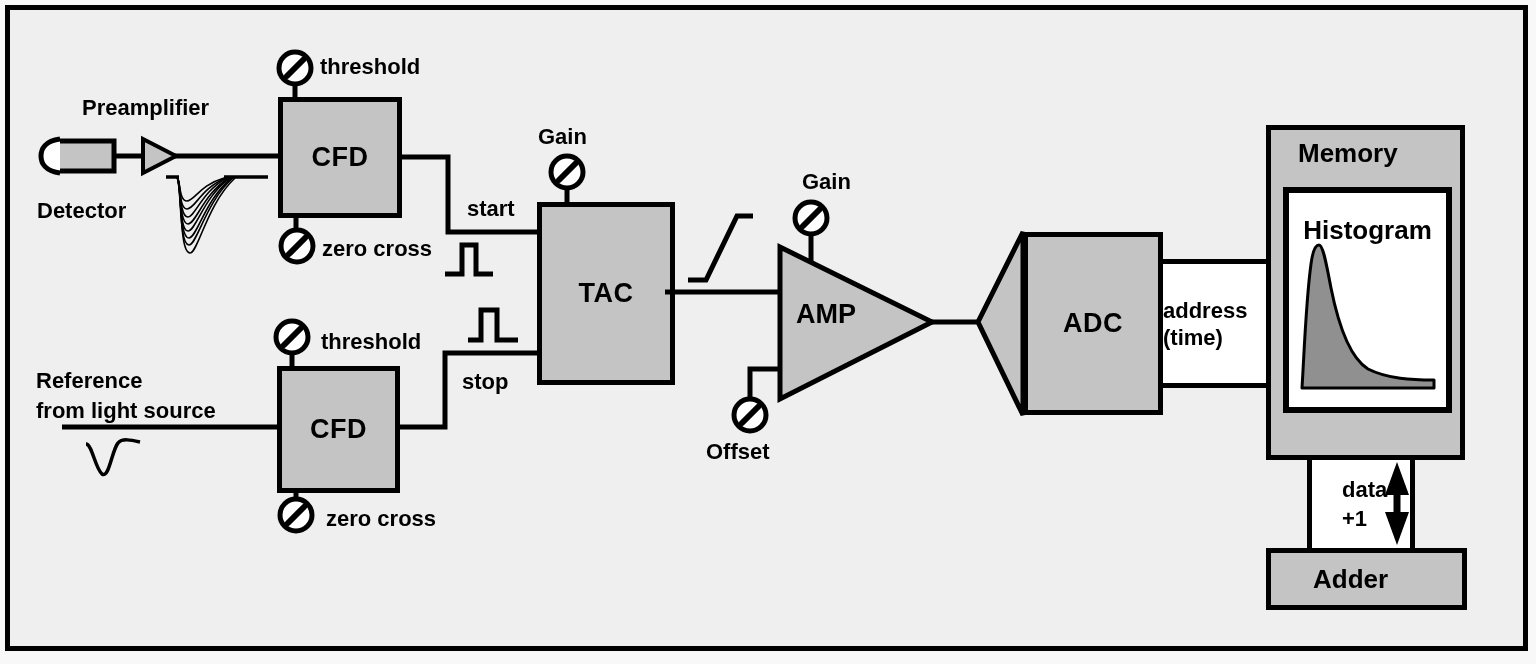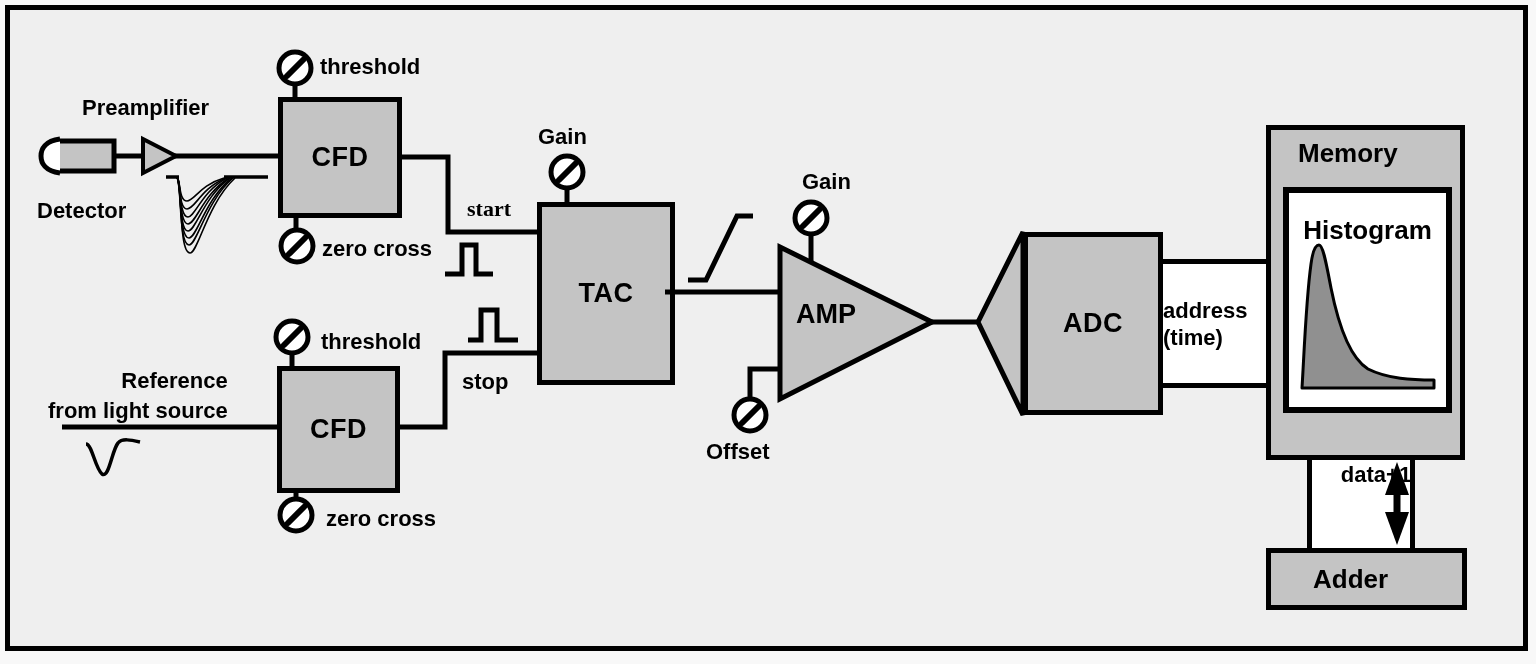--- a/index.html
+++ b/index.html
@@ -27,21 +27,21 @@
     border:6px solid #000;background:#fff;}
   #histbox .hlabel{position:absolute;left:0;right:0;top:22px;text-align:center;
     font-weight:bold;font-size:26px;}
   
   #addr-channel{position:absolute;left:1163px;top:259px;width:103px;height:119px;
     border-top:5px solid #000;border-bottom:5px solid #000;background:#fff;
     display:flex;flex-direction:column;justify-content:center;
     font-weight:bold;font-size:22px;line-height:27px;box-sizing:content-box;}
   #data-channel{position:absolute;left:1307px;top:460px;width:108px;height:88px;
     border-left:5px solid #000;border-right:5px solid #000;background:#fff;
-    display:flex;flex-direction:row;justify-content:center;
+    display:flex;flex-direction:column;justify-content:center;
     font-weight:bold;font-size:22px;line-height:29px;padding-left:30px;box-sizing:border-box;}
   #adder{position:absolute;left:1266px;top:548px;width:191px;height:52px;
     border:5px solid #000;background:#c4c4c4;display:flex;align-items:center;}
   #adder span{margin-left:42px;font-weight:bold;font-size:26px;}
 </style>
 </head>
 <body>
 
 <div id="stage">
   <div id="frame"></div>
@@ -79,27 +79,27 @@
     <span>data</span>
     <span>+1</span>
   </div>
 
   <div id="adder">
     <span>Adder</span>
   </div>
 
   <div class="lbl" style="left:82px;top:93px;">Preamplifier</div>
   <div class="lbl" style="left:37px;top:196px;">Detector</div>
-  <div class="lbl" style="left:48px;top:366px;text-align:right;"><span>Reference</span><br><span>from light source</span></div>
+  <div class="lbl" style="left:36px;top:366px;"><span>Reference</span><br><span>from light source</span></div>
   <div class="lbl" style="left:320px;top:52px;">threshold</div>
   <div class="lbl" style="left:322px;top:234px;">zero cross</div>
   <div class="lbl" style="left:321px;top:327px;">threshold</div>
   <div class="lbl" style="left:326px;top:504px;">zero cross</div>
   <div class="lbl" style="left:538px;top:122px;">Gain</div>
-  <div class="lbl" style="left:467px;top:194px;font-family:Liberation Serif, serif;">start</div>
+  <div class="lbl" style="left:467px;top:194px;">start</div>
   <div class="lbl" style="left:462px;top:367px;">stop</div>
   <div class="lbl" style="left:802px;top:167px;">Gain</div>
   <div class="lbl" style="left:706px;top:437px;">Offset</div>
 
   <svg width="1536" height="664" viewBox="0 0 1536 664">
     <g stroke="#000" fill="none" stroke-width="5">
       <path d="M114,156 H145"></path>
       <path d="M174,156 H280"></path>
       <path d="M400,157 H448 V232 H539"></path>
       <path d="M400,427 H445 V353 H539"></path>

